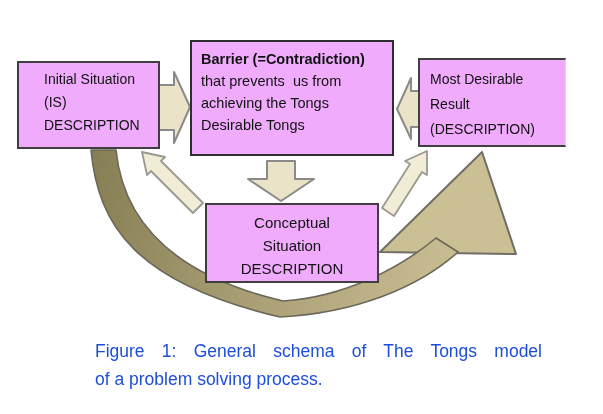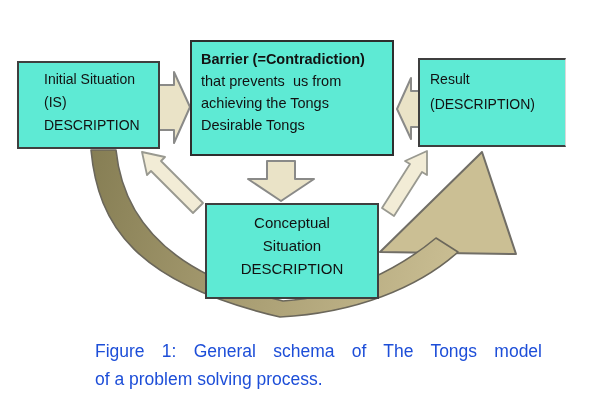--- a/index.html
+++ b/index.html
@@ -1,29 +1,29 @@
 <!DOCTYPE html>
 <html><head>
 <meta charset="utf-8">
 <style>
   html, body { margin:0; padding:0; background:#ffffff; }
   body { width:603px; height:414px; font-family:"Liberation Sans", sans-serif; overflow:hidden; }
   .stage { position:relative; width:603px; height:414px; background:#fff; }
   svg.arrows { position:absolute; left:0; top:0; z-index:1; }
   .dbox {
     position:absolute; z-index:2; box-sizing:border-box;
-    background:#5eead4; border:2px solid #3f3f3f; color:#121212;
+    background:#f0abfc; border:2px solid #3f3f3f; color:#121212;
   }
   .dbox .ln { white-space:pre; }
   .box-initial  { left:17px;  top:61px;  width:143px; height:88px;  padding:5px 4px 0 25px;  font-size:14px;   line-height:23px; }
   .box-barrier  { left:190px; top:40px;  width:204px; height:116px; padding:6px 4px 0 9px;  font-size:14.5px; line-height:22px; border-color:#2e2e2e; }
   .box-barrier .ttl { font-weight:bold; }
   .box-mdr      { left:418px; top:58px;  width:148px; height:89px;  padding:7px 4px 0 10px; font-size:14px;   line-height:25px;
                   border-right:1px solid #d9d9d9; }
-  .box-solution { left:205px; top:203px; width:174px; height:96px;  padding:6px 0 0 0;      font-size:15px;   line-height:23px; text-align:center; }
+  .box-solution { left:205px; top:203px; width:174px; height:80px;  padding:6px 0 0 0;      font-size:15px;   line-height:23px; text-align:center; }
   .caption { position:absolute; left:95px; top:338px; width:447px; z-index:2;
              font-size:17.5px; line-height:27.5px; color:#1d4ed8; }
   .caption .l1 { text-align:justify; text-align-last:justify; }
   .caption .l2 { text-align:left; }
 </style>
 </head>
 <body>
 
 <div class="stage">
 
@@ -58,20 +58,21 @@
   </div>
 
   <div class="dbox box-barrier">
     <div class="ln ttl">Barrier (=Contradiction)</div>
     <div class="ln">that prevents  us from</div>
     <div class="ln">achieving the Tongs</div>
     <div class="ln">Desirable Tongs</div>
   </div>
 
   <div class="dbox box-mdr">
+    <div class="ln">Most Desirable</div>
     <div class="ln">Result</div>
     <div class="ln">(DESCRIPTION)</div>
   </div>
 
   <div class="dbox box-solution">
     <div class="ln">Conceptual</div>
     <div class="ln">Situation</div>
     <div class="ln">DESCRIPTION</div>
   </div>
 

